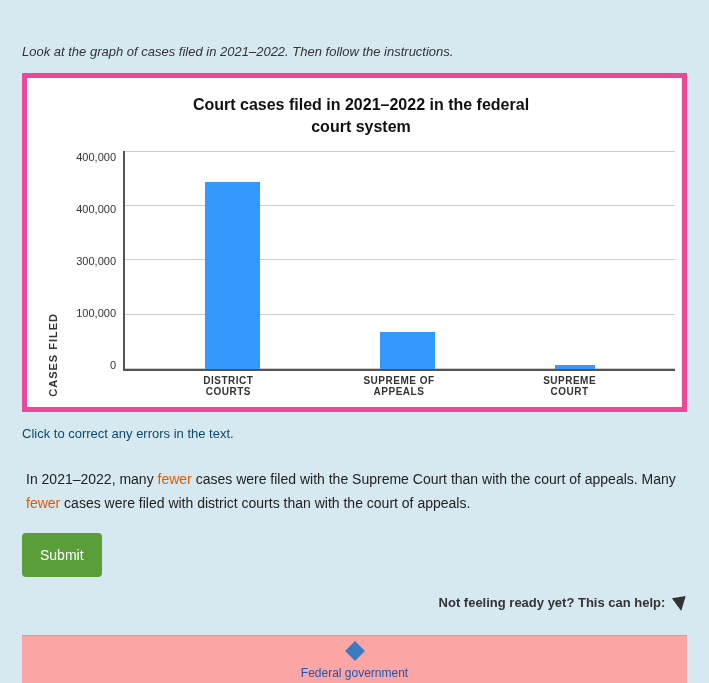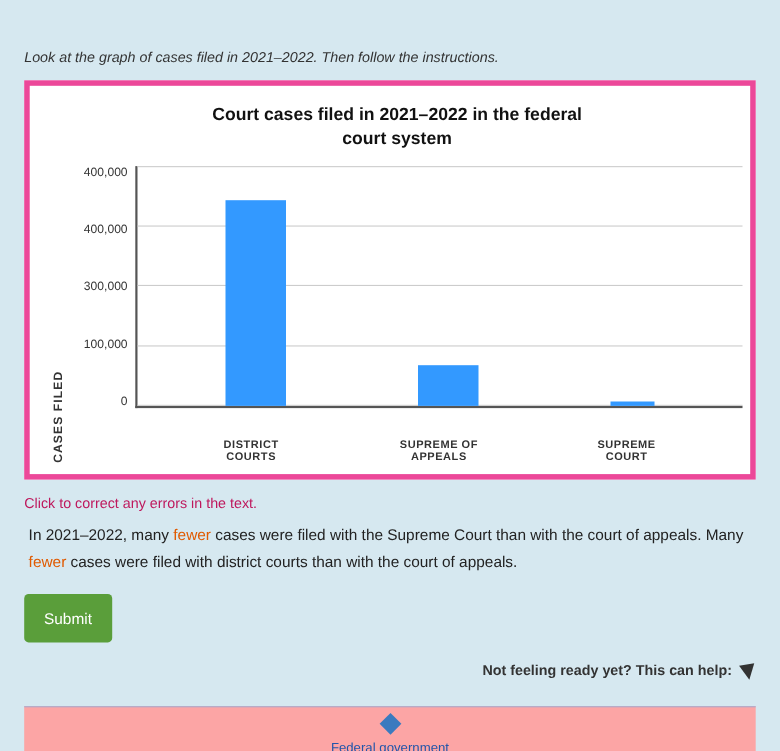--- a/index.html
+++ b/index.html
@@ -106,34 +106,33 @@
     }
     .bar {
       background: #3399ff;
       width: 55px;
     }
     .x-labels {
       margin-left: 58px;
       display: flex;
       justify-content: space-around;
       padding: 4px 20px 0 20px;
-      margin-top: 24px;
     }
     .x-label {
       font-size: 10px;
       font-weight: bold;
       color: #333;
       text-align: center;
       width: 80px;
       letter-spacing: 0.5px;
     }
     .click-instruction {
       font-size: 13px;
-      color: #be185d;
-      margin-bottom: 10px;
+      color: #0c4a6e;
+      margin-bottom: 27px;
     }
     .text-block {
       font-size: 14px;
       color: #222;
       line-height: 1.7;
       margin-left: 4px;
       margin-bottom: 18px;
     }
     .fewer {
       color: #e05a00;

